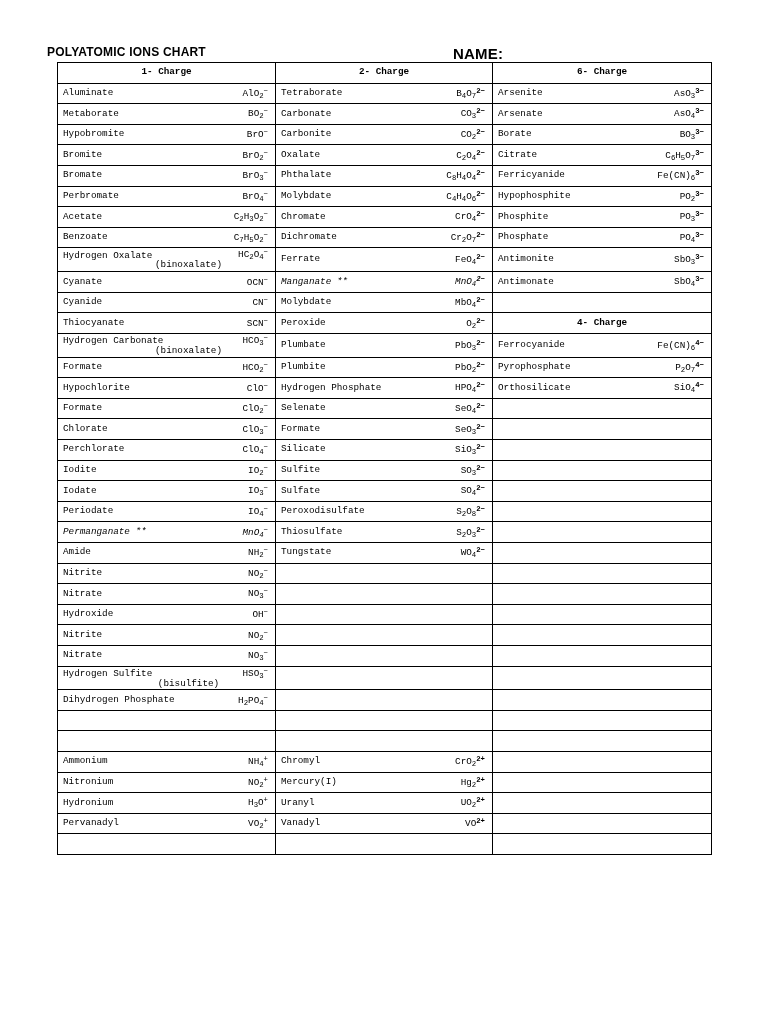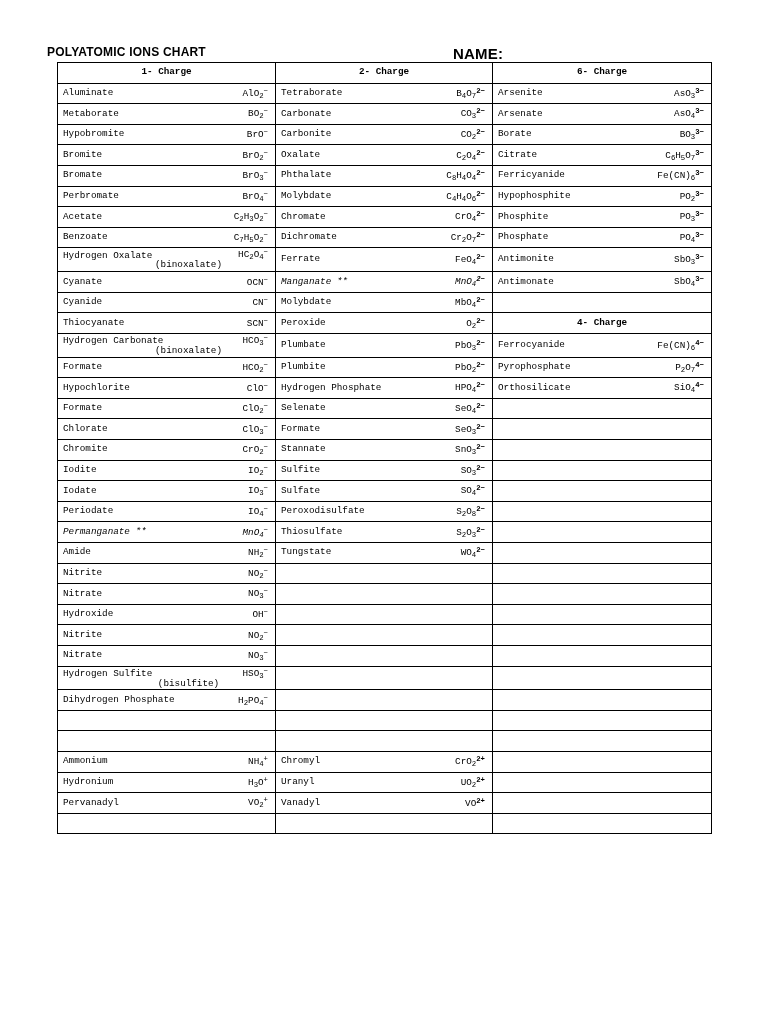--- a/index.html
+++ b/index.html
@@ -428,28 +428,28 @@
             <span class="cell-inner">
               <span class="nm">Formate</span>
               <span class="fm">SeO<sub>3</sub><sup>2−</sup></span>
             </span>
           </td>
           <td class="blank">&nbsp;</td>
         </tr>
         <tr>
           <td>
             <span class="cell-inner">
-              <span class="nm">Chromite</span>
-              <span class="fm">CrO<sub>2</sub><sup class="thin">−</sup></span>
-            </span>
-          </td>
-          <td>
-            <span class="cell-inner">
-              <span class="nm">Stannate</span>
-              <span class="fm">SnO<sub>3</sub><sup>2−</sup></span>
+              <span class="nm">Perchlorate</span>
+              <span class="fm">ClO<sub>4</sub><sup class="thin">−</sup></span>
+            </span>
+          </td>
+          <td>
+            <span class="cell-inner">
+              <span class="nm">Silicate</span>
+              <span class="fm">SiO<sub>3</sub><sup>2−</sup></span>
             </span>
           </td>
           <td class="blank">&nbsp;</td>
         </tr>
         <tr>
           <td>
             <span class="cell-inner">
               <span class="nm">Iodite</span>
               <span class="fm">IO<sub>2</sub><sup class="thin">−</sup></span>
             </span>
@@ -616,20 +616,35 @@
             <span class="cell-inner">
               <span class="nm">Chromyl</span>
               <span class="fm">CrO<sub>2</sub><sup>2+</sup></span>
             </span>
           </td>
           <td class="blank">&nbsp;</td>
         </tr>
         <tr>
           <td>
             <span class="cell-inner">
+              <span class="nm">Nitronium</span>
+              <span class="fm">NO<sub>2</sub><sup class="thin">+</sup></span>
+            </span>
+          </td>
+          <td>
+            <span class="cell-inner">
+              <span class="nm">Mercury(I)</span>
+              <span class="fm">Hg<sub>2</sub><sup>2+</sup></span>
+            </span>
+          </td>
+          <td class="blank">&nbsp;</td>
+        </tr>
+        <tr>
+          <td>
+            <span class="cell-inner">
               <span class="nm">Hydronium</span>
               <span class="fm">H<sub>3</sub>O<sup class="thin">+</sup></span>
             </span>
           </td>
           <td>
             <span class="cell-inner">
               <span class="nm">Uranyl</span>
               <span class="fm">UO<sub>2</sub><sup>2+</sup></span>
             </span>
           </td>

